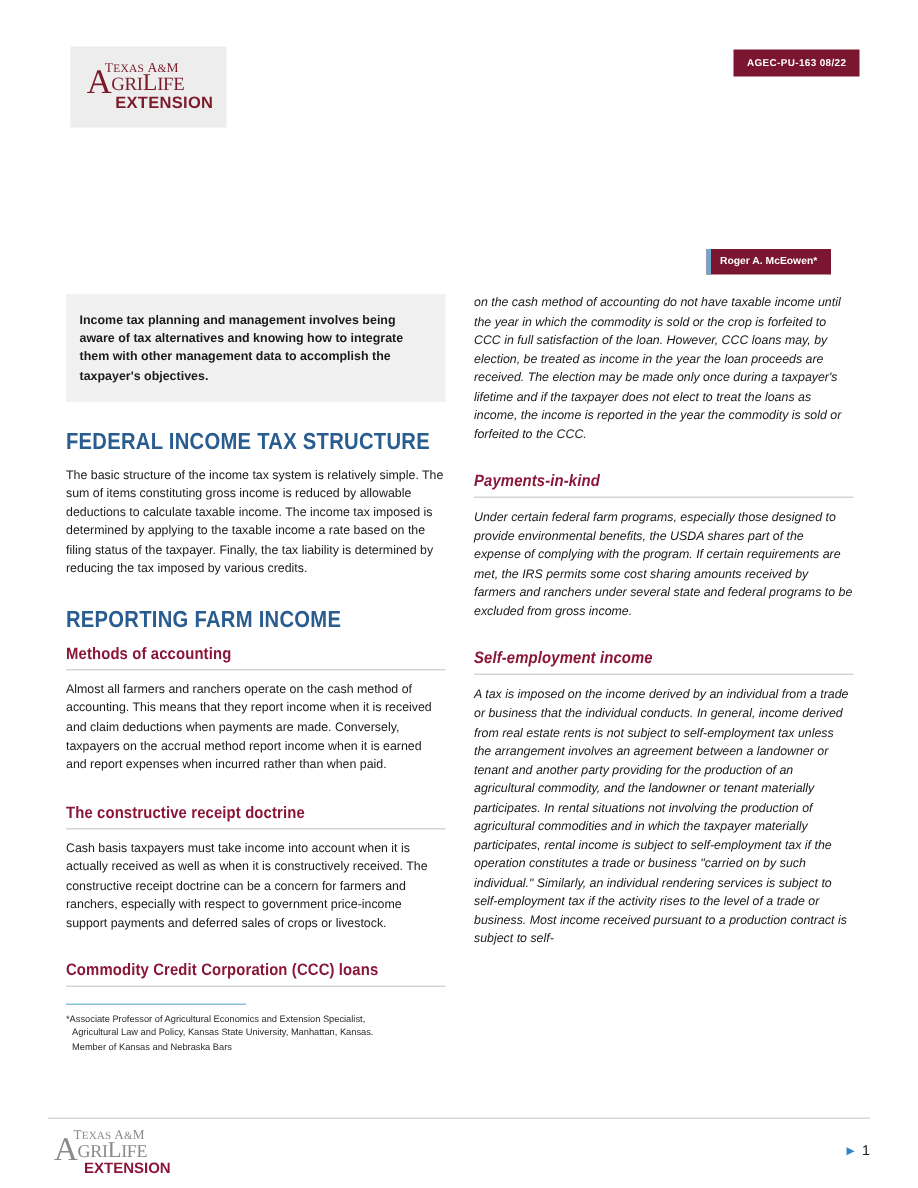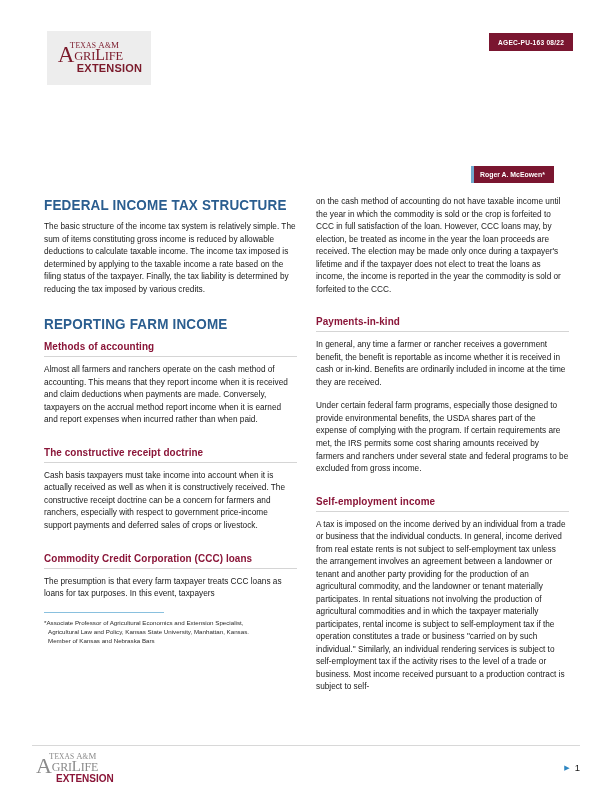--- a/index.html
+++ b/index.html
@@ -156,21 +156,21 @@
     left: 0;
     top: 196px;
     width: 612px;
   }
 
   .col {
     position: absolute;
     width: 253px;
   }
   .col-left  { left: 44px; }
-  .col-right { left: 316px; }
+  .col-right { left: 316px; font-style: italic; }
 
   .intro-box {
     background: #f1f1f1;
     padding: 11px 9px 12px 9px;
     margin-bottom: 18px;
   }
   .intro-box p {
     font-size: 8.3px;
     font-weight: bold;
     line-height: 1.47;
@@ -319,20 +319,23 @@
   <div class="pub-badge">AGEC-PU-163   08/22</div>
 
   <div class="doc-title">FARM INCOME TAXATION</div>
 
   <div class="author-badge">Roger A. McEowen*</div>
 
   <div class="content">
 
     <div class="col col-left">
 
+      <div class="intro-box">
+        <p>Income tax planning and management involves being aware of tax alternatives and knowing how to integrate them with other management data to accomplish the taxpayer's objectives.</p>
+      </div>
 
       <h2 class="section-head">FEDERAL INCOME TAX STRUCTURE</h2>
       <p class="body">The basic structure of the income tax system is relatively simple. The sum of items constituting gross income is reduced by allowable deductions to calculate taxable income. The income tax imposed is determined by applying to the taxable income a rate based on the filing status of the taxpayer. Finally, the tax liability is determined by reducing the tax imposed by various credits.</p>
 
       <div class="spacer-sm"></div>
 
       <h2 class="section-head">REPORTING FARM INCOME</h2>
 
       <h3 class="sub-head">Methods of accounting</h3>
       <div class="sub-rule"></div>
@@ -341,42 +344,40 @@
       <div class="spacer-sm"></div>
 
       <h3 class="sub-head">The constructive receipt doctrine</h3>
       <div class="sub-rule"></div>
       <p class="body">Cash basis taxpayers must take income into account when it is actually received as well as when it is constructively received. The constructive receipt doctrine can be a concern for farmers and ranchers, especially with respect to government price-income support payments and deferred sales of crops or livestock.</p>
 
       <div class="spacer-sm"></div>
 
       <h3 class="sub-head">Commodity Credit Corporation (CCC) loans</h3>
       <div class="sub-rule"></div>
-      <p class="body">The presumption is that every farm taxpayer treats CCC loans as loans for tax purposes. In this event, taxpayers</p>
 
       <div class="footnote-wrap">
         <div class="footnote-rule"></div>
         <div class="footnote">
           <span>*Associate Professor of Agricultural Economics and Extension Specialist,</span>
           <span class="ind">Agricultural Law and Policy, Kansas State University, Manhattan, Kansas.</span>
           <span class="ind">Member of Kansas and Nebraska Bars</span>
         </div>
       </div>
 
     </div>
 
     <div class="col col-right">
 
       <p class="body">on the cash method of accounting do not have taxable income until the year in which the commodity is sold or the crop is forfeited to CCC in full satisfaction of the loan. However, CCC loans may, by election, be treated as income in the year the loan proceeds are received. The election may be made only once during a taxpayer's lifetime and if the taxpayer does not elect to treat the loans as income, the income is reported in the year the commodity is sold or forfeited to the CCC.</p>
 
       <div class="spacer-sm"></div>
 
       <h3 class="sub-head">Payments-in-kind</h3>
       <div class="sub-rule"></div>
-      <p class="body">In general, any time a farmer or rancher receives a government benefit, the benefit is reportable as income whether it is received in cash or in-kind. Benefits are ordinarily included in income at the time they are received.</p>
       <p class="body">Under certain federal farm programs, especially those designed to provide environmental benefits, the USDA shares part of the expense of complying with the program. If certain requirements are met, the IRS permits some cost sharing amounts received by farmers and ranchers under several state and federal programs to be excluded from gross income.</p>
 
       <div class="spacer-sm"></div>
 
       <h3 class="sub-head">Self-employment income</h3>
       <div class="sub-rule"></div>
       <p class="body">A tax is imposed on the income derived by an individual from a trade or business that the individual conducts. In general, income derived from real estate rents is not subject to self-employment tax unless the arrangement involves an agreement between a landowner or tenant and another party providing for the production of an agricultural commodity, and the landowner or tenant materially participates. In rental situations not involving the production of agricultural commodities and in which the taxpayer materially participates, rental income is subject to self-employment tax if the operation constitutes a trade or business "carried on by such individual." Similarly, an individual rendering services is subject to self-employment tax if the activity rises to the level of a trade or business. Most income received pursuant to a production contract is subject to self-</p>
 
     </div>
 

